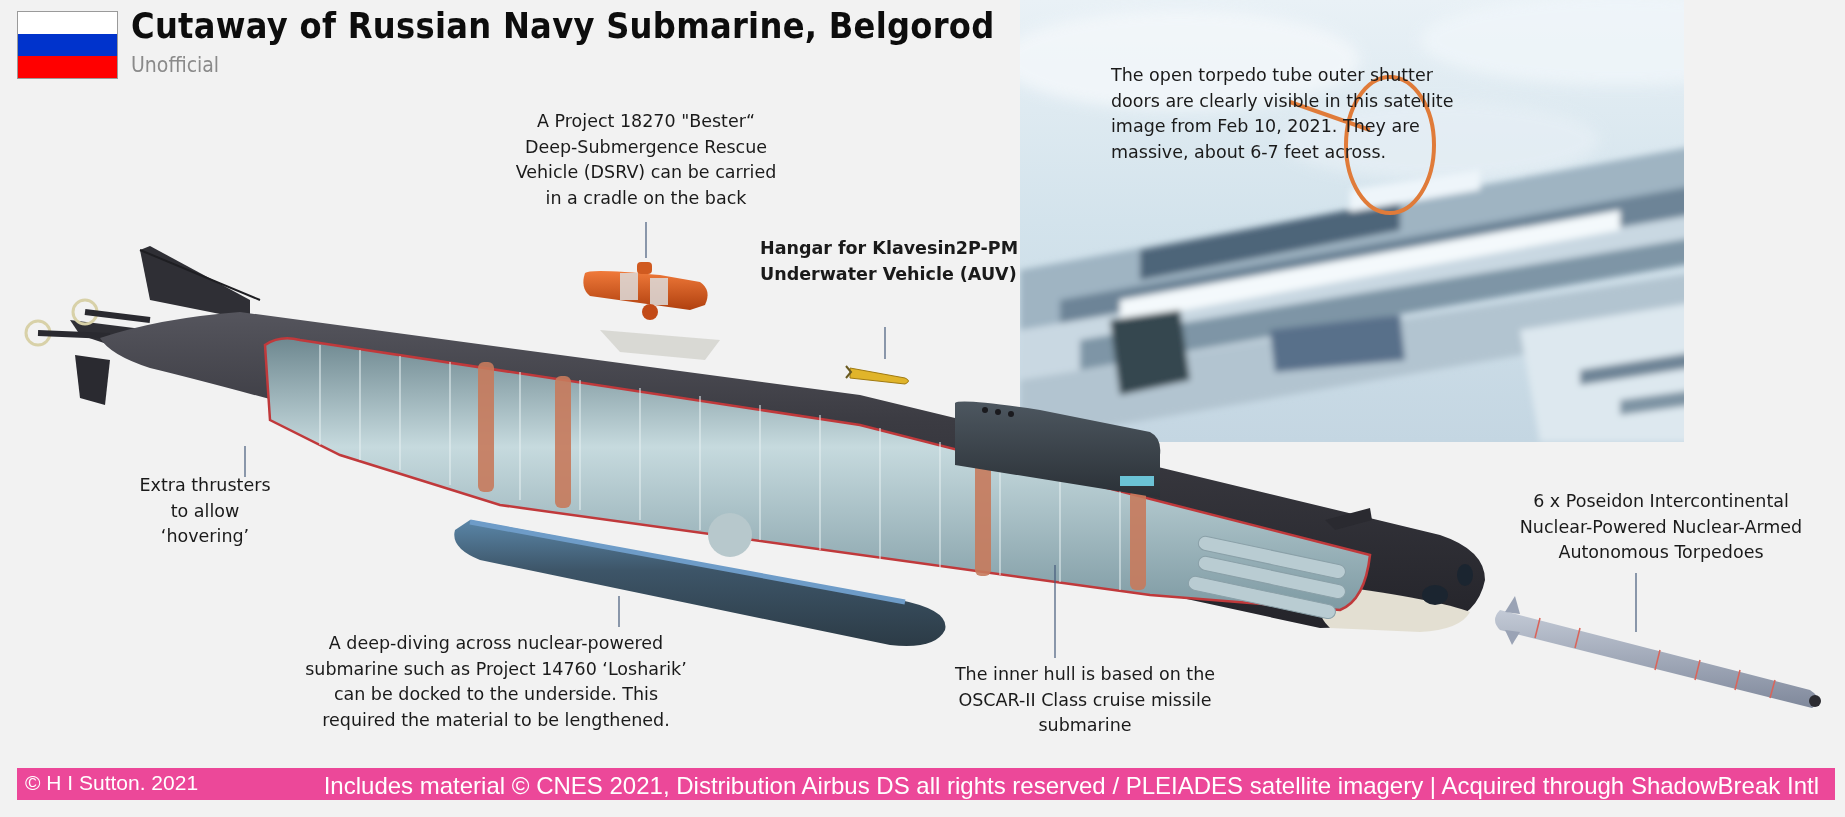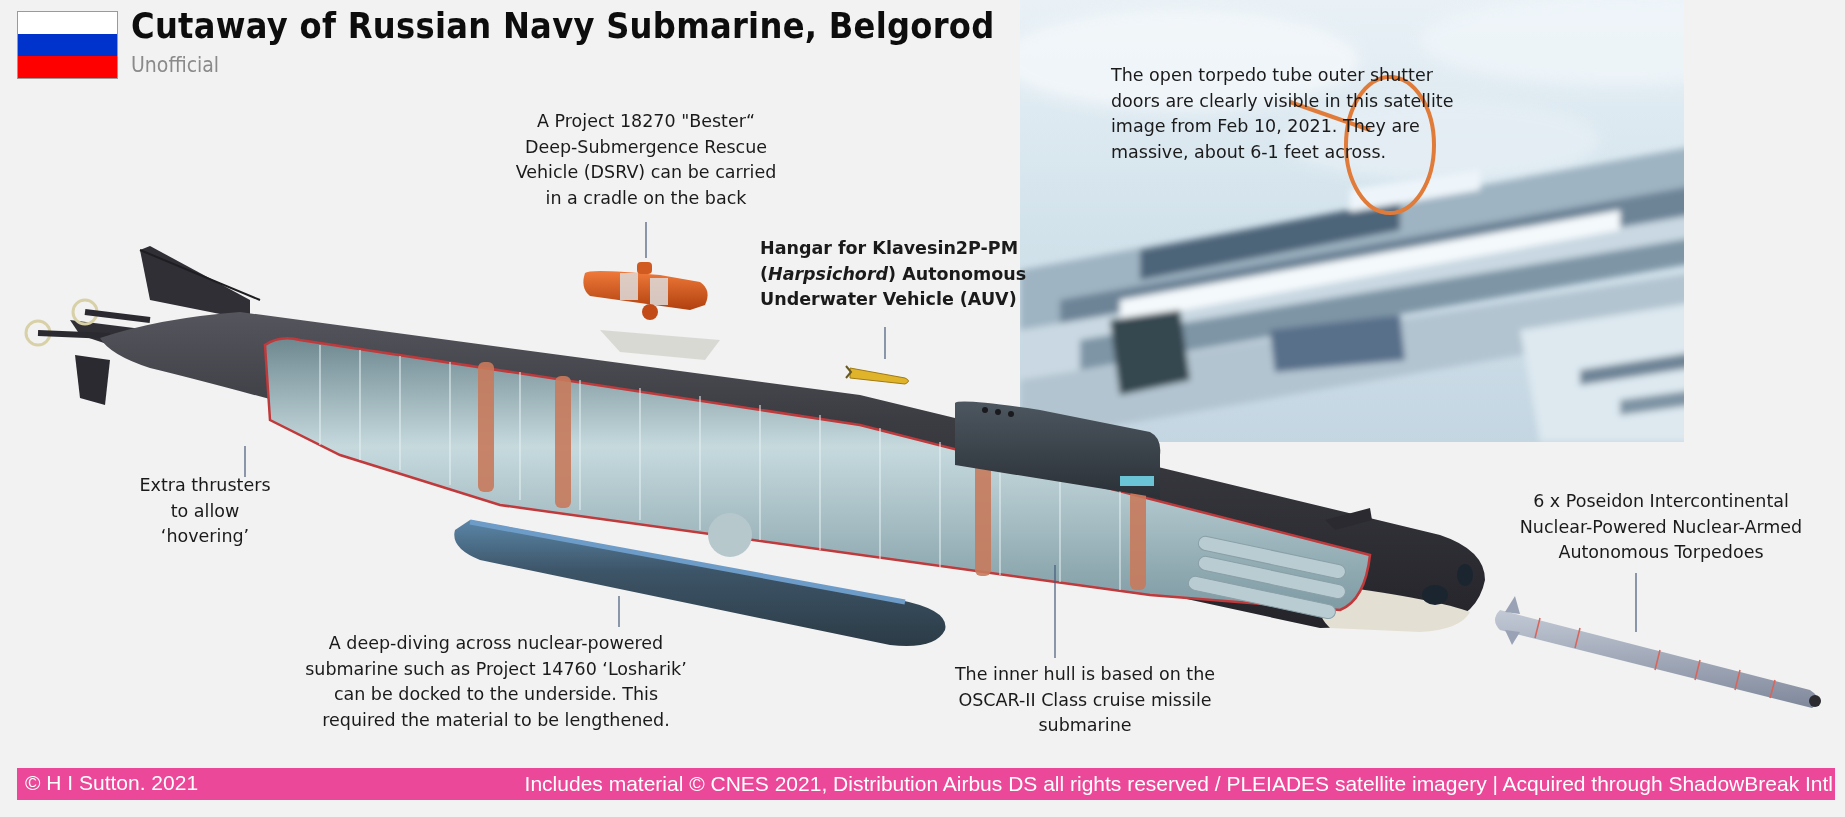--- a/index.html
+++ b/index.html
@@ -8,21 +8,21 @@
   .abs { position:absolute; }
   .flag { left:17px; top:11px; width:101px; height:68px; border:1px solid #9a9a9a; box-sizing:border-box; overflow:hidden; }
   .flag div { height:33.33%; }
   .title { left:131px; top:6px; font-family:"DejaVu Sans", sans-serif; font-size:35px; font-weight:600; letter-spacing:0.3px; color:#0d0d0d; transform:scaleX(0.92); transform-origin:left top; white-space:nowrap; }
   .subtitle { left:131px; top:53px; font-family:"DejaVu Sans", sans-serif; font-size:21px; color:#8a8a8a; transform:scaleX(0.9); transform-origin:left top; }
   .caption { font-family:"DejaVu Sans", sans-serif; font-size:17.5px; line-height:25.5px; text-align:center; color:#1a1a1a; white-space:nowrap; }
   .caption.left { text-align:left; }
   .inset { left:1020px; top:0; width:664px; height:442px; overflow:hidden; }
   .footer { left:17px; top:768px; width:1818px; height:32px; background:#ec4899; color:#ffffff; }
   .footer .l { position:absolute; left:8px; top:3px; font-size:21px; }
-  .footer .r { position:absolute; right:2px; top:4px; font-size:21px; white-space:nowrap;text-align:right; }
+  .footer .r { position:absolute; right:16px; top:4px; font-size:24px; white-space:nowrap;text-align:right; }
   svg { position:absolute; }
 </style>
 </head>
 <body>
 
 <div class="abs flag">
   <div style="background:#ffffff"></div>
   <div style="background:#0033cc"></div>
   <div style="background:#ff0000"></div>
 </div>
@@ -68,21 +68,21 @@
       <polygon points="600,400 817,370 817,385 600,415" fill="#7f94a4"></polygon>
     </g>
 
     <line x1="270" y1="102" x2="350" y2="130" stroke="#e07b39" stroke-width="4"></line>
     <ellipse cx="370" cy="145" rx="44" ry="68" fill="none" stroke="#e07b39" stroke-width="4"></ellipse>
   </svg>
   <div class="abs caption left" style="left:91px; top:63px; line-height:25.5px;">
     <div>The open torpedo tube outer shutter</div>
     <div>doors are clearly visible in this satellite</div>
     <div>image from Feb 10, 2021. They are</div>
-    <div>massive, about 6-1 feet across.</div>
+    <div>massive, about 6-7 feet across.</div>
   </div>
 </div>
 
 <svg width="1845" height="817" viewBox="0 0 1845 817" style="left:0;top:0">
   <defs>
     <linearGradient id="hullG" x1="0" y1="0" x2="0" y2="1">
       <stop offset="0" stop-color="#55555d"></stop>
       <stop offset="0.35" stop-color="#3b3b42"></stop>
       <stop offset="1" stop-color="#24242a"></stop>
     </linearGradient>
@@ -217,21 +217,20 @@
 
 <div class="abs caption" style="left:512px; top:109px; width:268px;">
   <div>A Project 18270 "Bester“</div>
   <div>Deep-Submergence Rescue</div>
   <div>Vehicle (DSRV) can be carried</div>
   <div>in a cradle on the back</div>
 </div>
 
 <div class="abs caption" style="left:760px; top:236px; width:250px;font-weight:bold;">
   <div>Hangar for Klavesin2P-PM</div>
-  <div><span>(</span><i>Harpsichord</i><span>) Autonomous</span></div>
   <div>Underwater Vehicle (AUV)</div>
 </div>
 
 <div class="abs caption" style="left:130px; top:473px; width:150px;">
   <div>Extra thrusters</div>
   <div>to allow</div>
   <div>‘hovering’</div>
 </div>
 
 <div class="abs caption" style="left:298px; top:631px; width:396px;">

